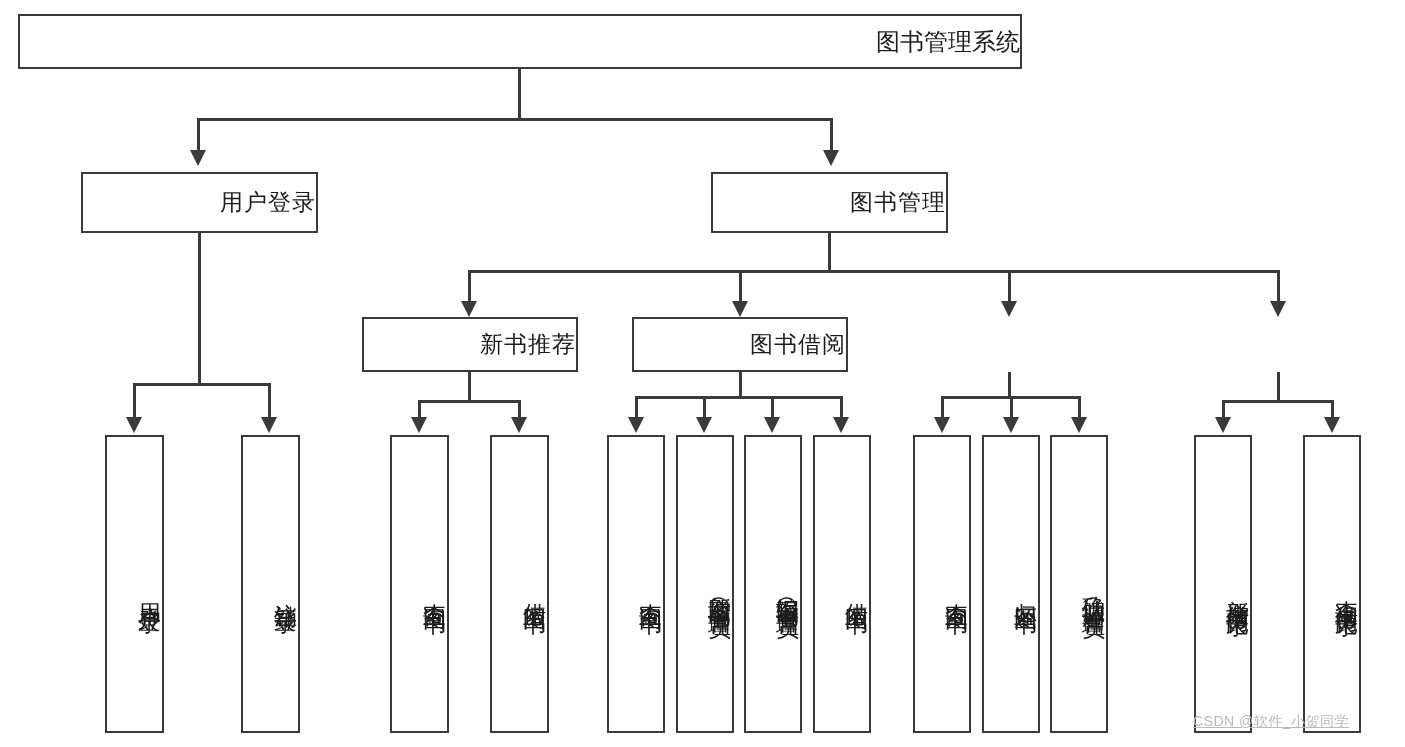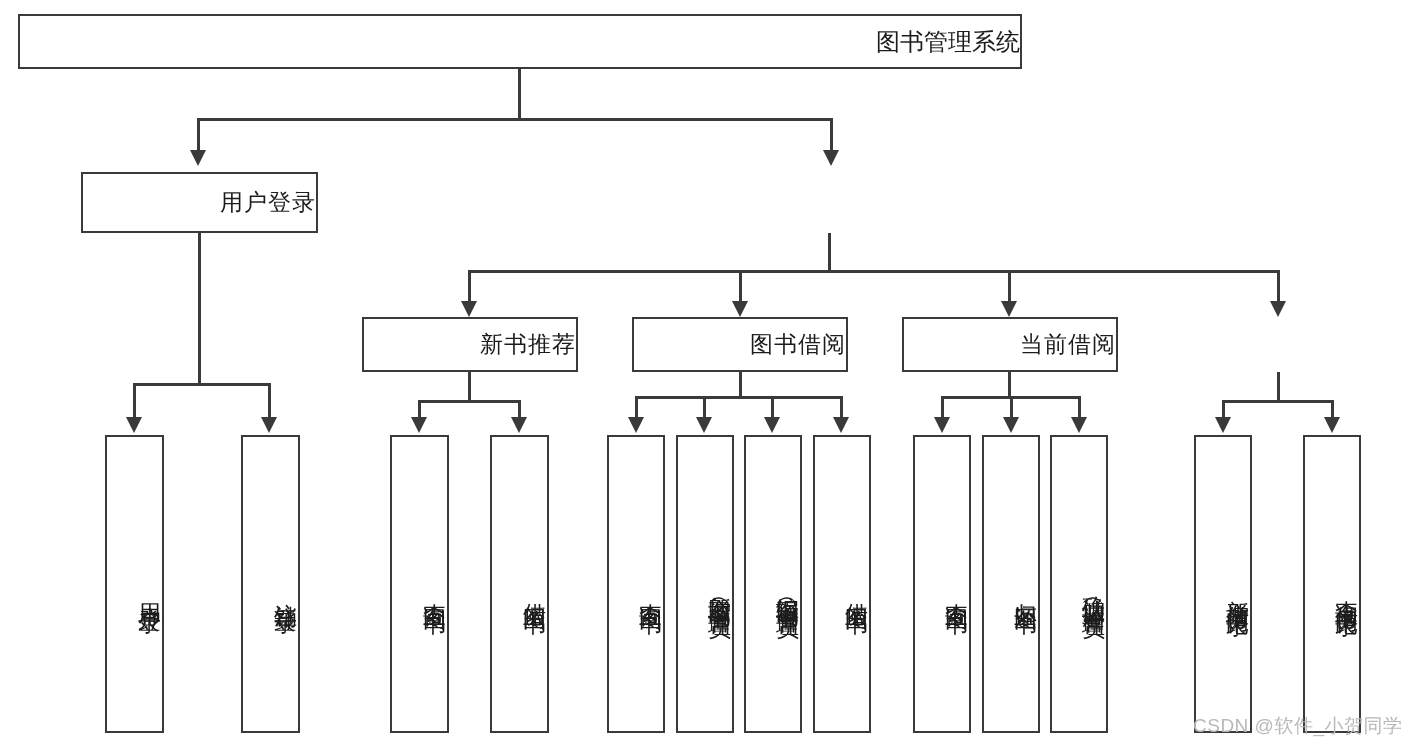--- a/index.html
+++ b/index.html
@@ -60,23 +60,24 @@
     position: absolute;
     width: 0;
     height: 0;
     border-left: 8px solid transparent;
     border-right: 8px solid transparent;
     border-top: 16px solid #3a3a3a;
   }
   .watermark {
     position: absolute;
     color: #b9b9b9;
-    font-size: 19px;
+    font-size: 14px;
     letter-spacing: 0.5px;
     white-space: nowrap;
+    text-decoration: underline;
   }
 </style>
 </head>
 <body>
 
 <div id="canvas">
 
   <div class="node root" style="left:18px; top:14px; width:1004px; height:55px;">
     <span>图书管理系统</span>
   </div>
@@ -88,20 +89,23 @@
   <div class="edge v" style="left:197px; top:118px; width:3px; height:33px;"></div>
   <div class="arrow" style="left:190px; top:150px;"></div>
 
   <div class="edge v" style="left:830px; top:118px; width:3px; height:33px;"></div>
   <div class="arrow" style="left:823px; top:150px;"></div>
 
   <div class="node horiz" style="left:81px; top:172px; width:237px; height:61px;">
     <span>用户登录</span>
   </div>
 
+  <div class="node horiz" style="left:711px; top:172px; width:237px; height:61px;">
+    <span>图书管理</span>
+  </div>
 
   <div class="edge v" style="left:198px; top:233px; width:3px; height:152px;"></div>
   <div class="edge h" style="left:133px; top:383px; width:135px; height:3px;"></div>
   <div class="edge v" style="left:133px; top:383px; width:3px; height:35px;"></div>
   <div class="arrow" style="left:126px; top:417px;"></div>
   <div class="edge v" style="left:268px; top:383px; width:3px; height:35px;"></div>
   <div class="arrow" style="left:261px; top:417px;"></div>
 
   <div class="node vert" style="left:105px; top:435px; width:59px; height:298px;">
     <span class="vtext">用户登录</span>
@@ -123,23 +127,20 @@
   <div class="arrow" style="left:1001px; top:301px;"></div>
 
   <div class="edge v" style="left:1277px; top:270px; width:3px; height:33px;"></div>
   <div class="arrow" style="left:1270px; top:301px;"></div>
 
   <div class="node horiz" style="left:362px; top:317px; width:216px; height:55px;">
     <span>新书推荐</span>
   </div>
   <div class="node horiz" style="left:632px; top:317px; width:216px; height:55px;">
     <span>图书借阅</span>
-  </div>
-  <div class="node horiz" style="left:902px; top:317px; width:216px; height:55px;">
-    <span>当前借阅</span>
   </div>
 
   <div class="edge v" style="left:468px; top:372px; width:3px; height:30px;"></div>
   <div class="edge h" style="left:418px; top:400px; width:103px; height:3px;"></div>
   <div class="edge v" style="left:418px; top:400px; width:3px; height:18px;"></div>
   <div class="arrow" style="left:411px; top:417px;"></div>
   <div class="edge v" style="left:518px; top:400px; width:3px; height:18px;"></div>
   <div class="arrow" style="left:511px; top:417px;"></div>
 
   <div class="node vert" style="left:390px; top:435px; width:59px; height:298px;">

